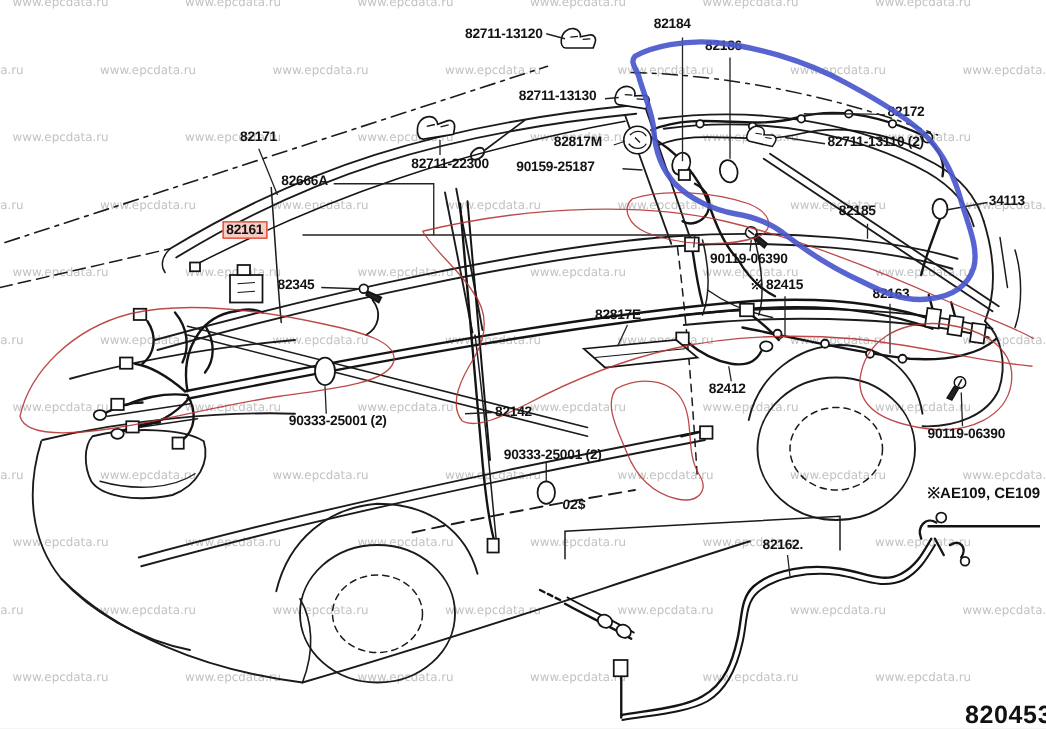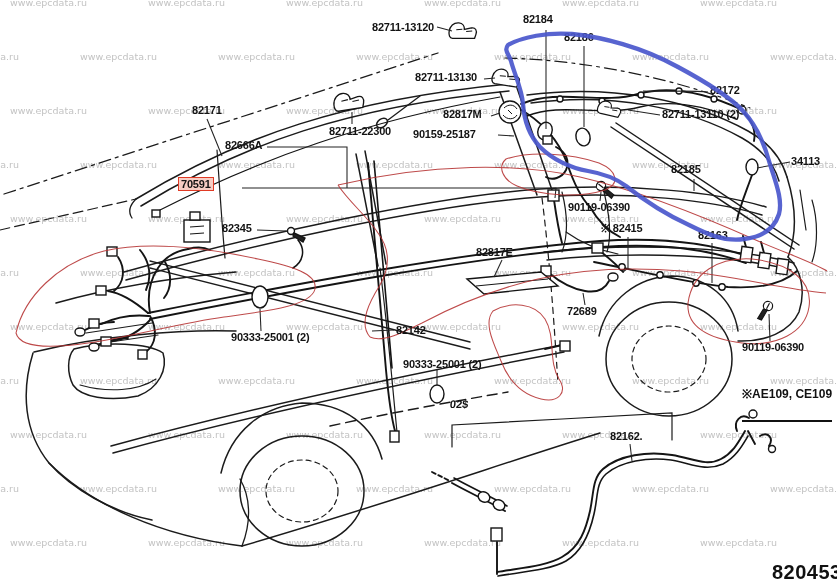--- a/index.html
+++ b/index.html
@@ -335,27 +335,27 @@
       <div class="part-label" style="left: 399px; top: 71px; margin-left: 16px;">82711-13130</div>
       <div class="part-label" style="left: 710px; top: 84px;">82172</div>
       <div class="part-label" style="left: 192px; top: 104px;">82171</div>
       <div class="part-label" style="left: 443px; top: 108px; text-align: center;">82817M</div>
       <div class="part-label" style="left: 317px; top: 125px; margin-left: 12px;">82711-22300</div>
       <div class="part-label" style="left: 413px; top: 128px;">90159-25187</div>
       <div class="part-label" style="left: 662px; top: 108px;">82711-13110 (2)</div>
       <div class="part-label" style="left: 225px; top: 139px;">82666A</div>
       <div class="part-label" style="left: 791px; top: 155px;">34113</div>
       <div class="part-label" style="left: 671px; top: 163px; text-align: center;">82185</div>
-      <div class="part-label hl" style="left: 181px; top: 179px;">70591</div>
+      <div class="part-label hl" style="left: 181px; top: 179px;">82161</div>
       <div class="part-label" style="left: 222px; top: 222px;">82345</div>
       <div class="part-label" style="left: 568px; top: 201px;">90119-06390</div>
       <div class="part-label" style="left: 601px; top: 222px;">※ 82415</div>
       <div class="part-label" style="left: 698px; top: 229px;">82163</div>
       <div class="part-label" style="left: 476px; top: 246px;">82817E</div>
-      <div class="part-label" style="left: 567px; top: 305px;">72689</div>
+      <div class="part-label" style="left: 567px; top: 305px;">82412</div>
       <div class="part-label" style="left: 396px; top: 324px;">82142</div>
       <div class="part-label" style="left: 231px; top: 331px;">90333-25001 (2)</div>
       <div class="part-label" style="left: 403px; top: 358px;">90333-25001 (2)</div>
       <div class="part-label" style="left: 742px; top: 341px;">90119-06390</div>
       <div class="part-label" style="left: 610px; top: 430px;">82162.</div>
     </div>
 
   <div class="note-label">※AE109, CE109</div>
   <div class="o2-label">02$</div>
   <div class="footer-code">820453</div>

